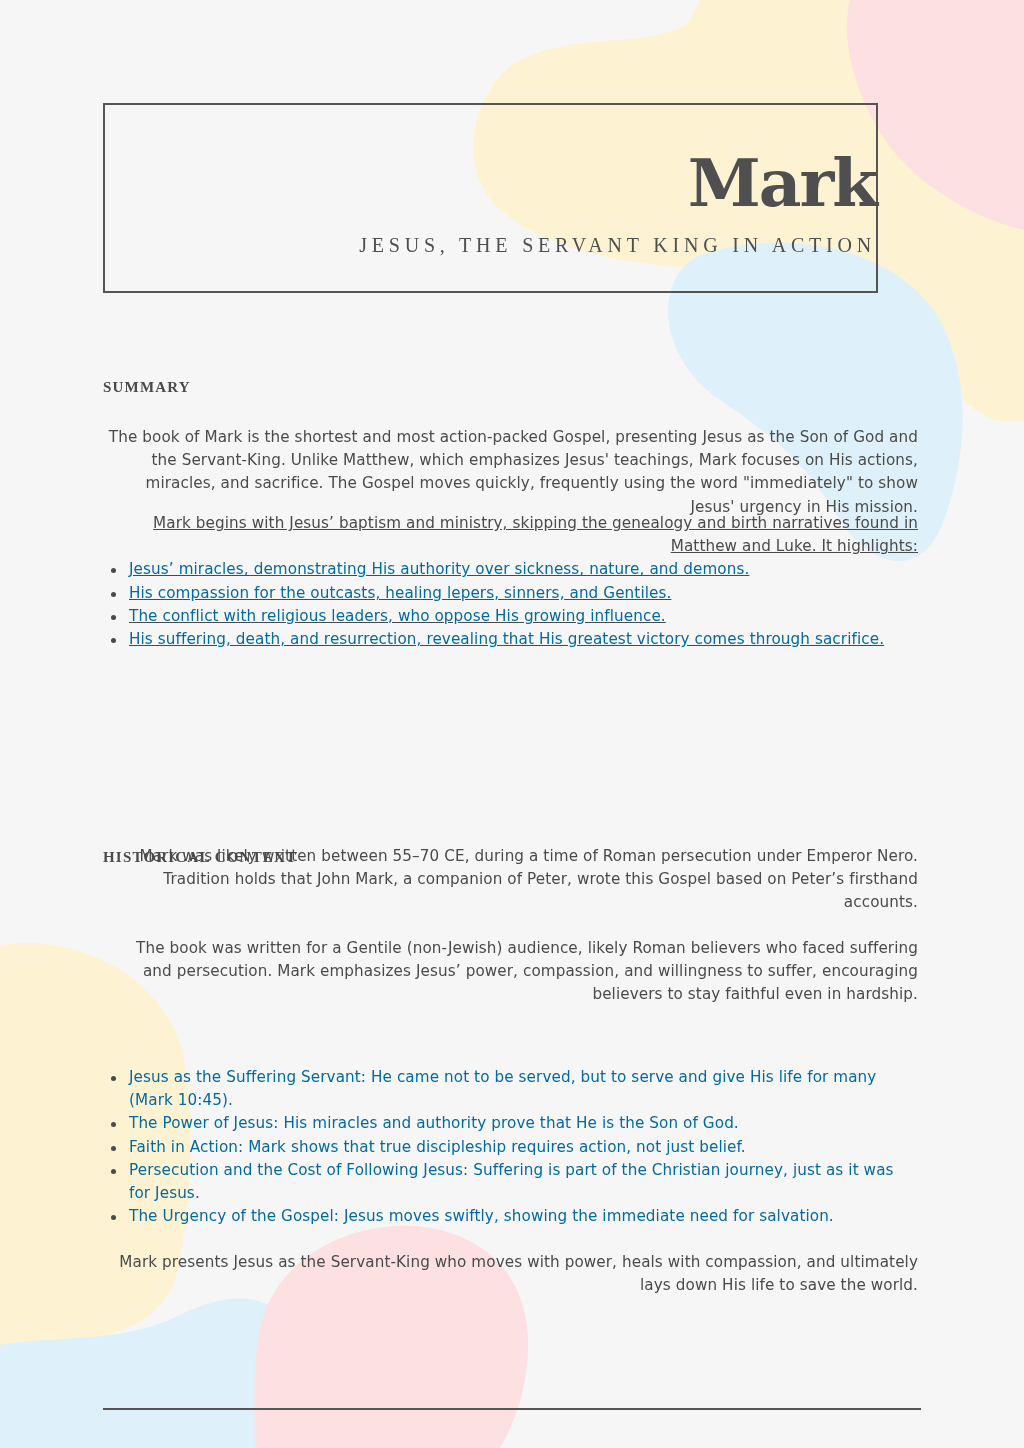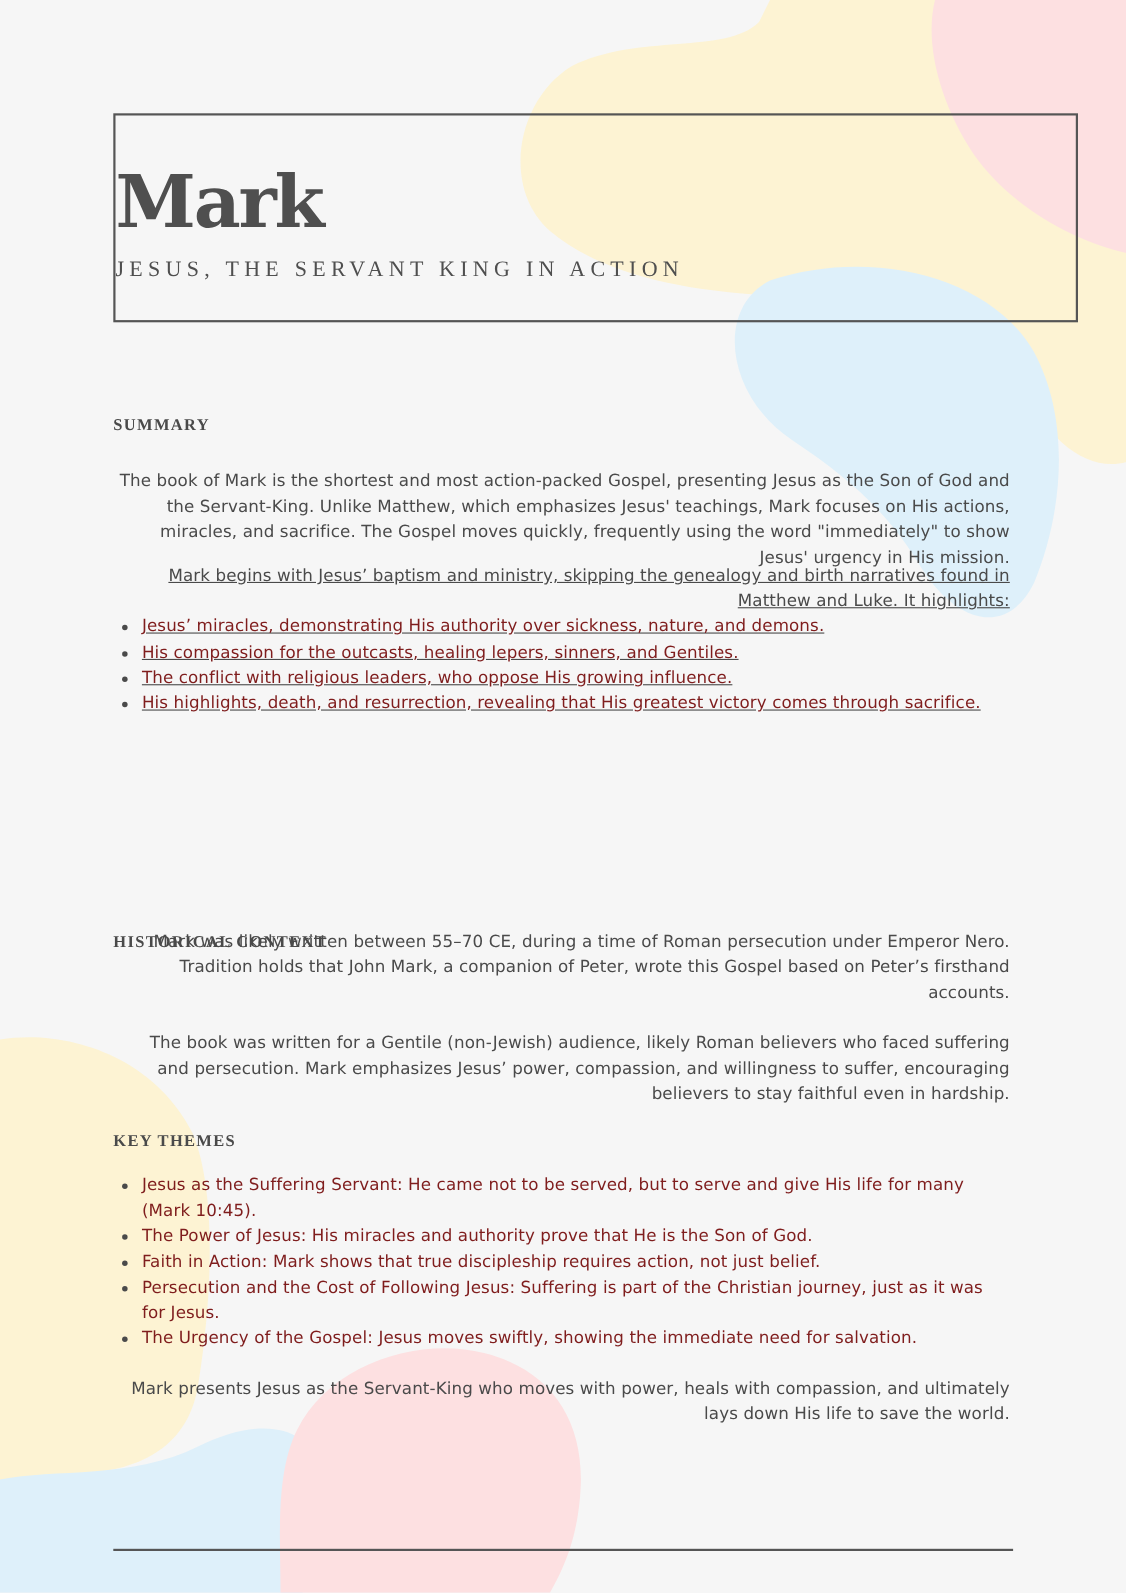--- a/index.html
+++ b/index.html
@@ -6,23 +6,23 @@
   body {
     width: 1024px; height: 1448px; position: relative; overflow: hidden;
     background: #f6f6f6;
     font-family: "DejaVu Sans", sans-serif;
     color: #4a4a4a;
   }
   .blobs { position: absolute; inset: 0; z-index: 0; }
   .content { position: absolute; inset: 0; z-index: 1; }
 
   .title-box {
-    position: absolute; left: 103px; top: 103px; width: 877px; height: 190px;
+    position: absolute; left: 103px; top: 103px; width: 775px; height: 190px;
     border: 2px solid #555555; box-sizing: border-box;
-    text-align: left;
+    text-align: right;
   }
   .title {
     margin: 0; position: absolute; left: 0; right: 0; top: 38px;
     font-family: "DejaVu Serif", serif; font-weight: bold;
     font-size: 66px; letter-spacing: -2px; color: #4f4f4f; line-height: 80px;
   }
   .subtitle {
     position: absolute; left: 0; right: 0; top: 127px;
     font-family: Liberation Serif, serif; font-size: 20px;
     letter-spacing: 4.8px; color: #4f4f4f; line-height: 26px;
@@ -37,21 +37,21 @@
   }
   .para {
     margin: 0; font-size: 15.2px; line-height: 23.2px; color: #4a4a4a;
     letter-spacing: 0.1px;
     text-align: right;
   }
   ul.bullets {
     margin: 0; padding-left: 26px; list-style: none;
   }
   ul.bullets li {
-    position: relative; font-size: 15.2px; line-height: 23.2px; color: #7f1d1d;
+    position: relative; font-size: 15.2px; line-height: 23.2px; color: #0369a1;
     letter-spacing: 0.1px;
   }
   ul.bullets li .dot {
     position: absolute; left: -18px; top: 10px; width: 5px; height: 5px;
     border-radius: 50%; background: #4a4a4a;
   }
   .footer-rule {
     position: absolute; left: 103px; top: 1408px; width: 818px; height: 2px;
     background: #555555;
   }
@@ -86,37 +86,34 @@
   </div>
   <div class="section" style="top:426px;">
     <p class="para">The book of Mark is the shortest and most action-packed Gospel, presenting Jesus as the Son of God and the Servant-King. Unlike Matthew, which emphasizes Jesus' teachings, Mark focuses on His actions, miracles, and sacrifice. The Gospel moves quickly, frequently using the word "immediately" to show Jesus' urgency in His mission.</p>
   </div>
   <div class="section" style="top:512px;text-decoration:underline;">
     <p class="para">Mark begins with Jesus’ baptism and ministry, skipping the genealogy and birth narratives found in Matthew and Luke. It highlights:</p>
     <ul class="bullets">
       <li><span class="dot"></span><span>Jesus’ miracles, demonstrating His authority over sickness, nature, and demons.</span></li>
       <li><span class="dot"></span><span>His compassion for the outcasts, healing lepers, sinners, and Gentiles.</span></li>
       <li><span class="dot"></span><span>The conflict with religious leaders, who oppose His growing influence.</span></li>
-      <li><span class="dot"></span><span>His highlights, death, and resurrection, revealing that His greatest victory comes through sacrifice.</span></li>
+      <li><span class="dot"></span><span>His suffering, death, and resurrection, revealing that His greatest victory comes through sacrifice.</span></li>
     </ul>
   </div>
 
   <div class="section" style="top:798px;margin-top:47px;">
     <h2 class="heading">HISTORICAL CONTEXT</h2>
   </div>
   <div class="section" style="top:845px;">
     <p class="para">Mark was likely written between 55–70 CE, during a time of Roman persecution under Emperor Nero. Tradition holds that John Mark, a companion of Peter, wrote this Gospel based on Peter’s firsthand accounts.</p>
   </div>
   <div class="section" style="top:937px;">
     <p class="para">The book was written for a Gentile (non-Jewish) audience, likely Roman believers who faced suffering and persecution. Mark emphasizes Jesus’ power, compassion, and willingness to suffer, encouraging believers to stay faithful even in hardship.</p>
   </div>
 
-  <div class="section" style="top:1026px;">
-    <h2 class="heading">KEY THEMES</h2>
-  </div>
   <div class="section" style="top:1066px;">
     <ul class="bullets">
       <li><span class="dot"></span><span>Jesus as the Suffering Servant: He came not to be served, but to serve and give His life for many (Mark 10:45).</span></li>
       <li><span class="dot"></span><span>The Power of Jesus: His miracles and authority prove that He is the Son of God.</span></li>
       <li><span class="dot"></span><span>Faith in Action: Mark shows that true discipleship requires action, not just belief.</span></li>
       <li><span class="dot"></span><span>Persecution and the Cost of Following Jesus: Suffering is part of the Christian journey, just as it was for Jesus.</span></li>
       <li><span class="dot"></span><span>The Urgency of the Gospel: Jesus moves swiftly, showing the immediate need for salvation.</span></li>
     </ul>
   </div>
   <div class="section" style="top:1251px;">

